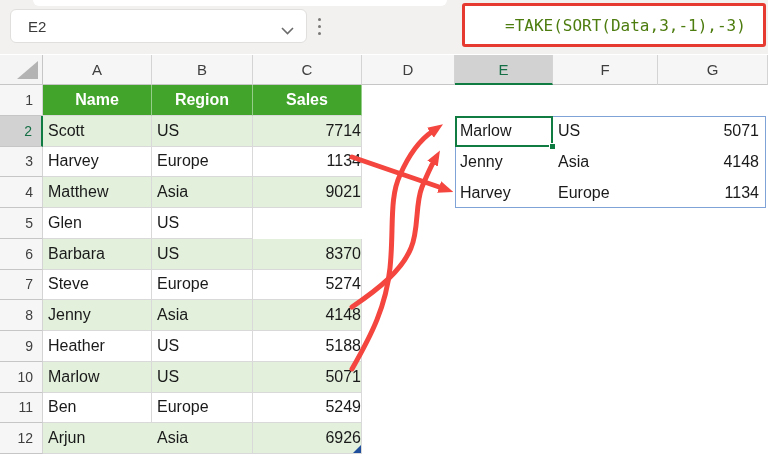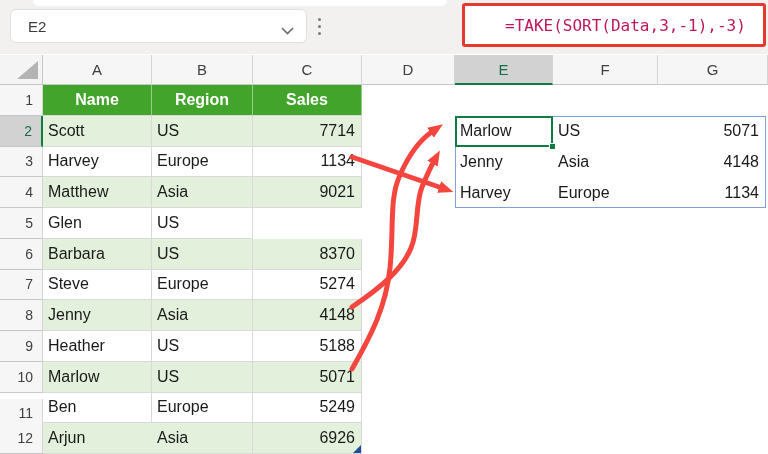--- a/index.html
+++ b/index.html
@@ -19,39 +19,39 @@
   .dots i{width:3px;height:3px;border-radius:50%;background:#7a7877;}
   .fxgroup{position:absolute;left:331px;top:9px;width:127px;height:34px;background:#fff;
        border:1px solid #e1dfdd;border-radius:6px;box-sizing:border-box;
        display:flex;align-items:center;justify-content:space-evenly;}
   .fxlabel{font-family:"DejaVu Serif",serif;font-style:italic;font-size:16px;color:#4a4a4a;}
   .fxlabel .sub{font-size:12px;}
   .formulabox{position:absolute;left:462px;top:3px;width:304px;height:44px;background:#fff;
        border:3px solid #e63a30;border-radius:3px;box-sizing:border-box;
        display:flex;align-items:center;}
   .formulabox .ftext{padding-left:40px;font-family:"DejaVu Sans Mono",monospace;
-       font-size:16px;color:#be185d;white-space:pre;}
+       font-size:16px;color:#4d7c0f;white-space:pre;}
 
   
   .hdrcell{position:absolute;background:#f6f6f6;box-sizing:border-box;color:#3f3f3f;
        display:flex;align-items:center;justify-content:center;font-size:15px;
        border-right:1px solid #d4d4d4;border-bottom:1px solid #c6c6c6;}
   .rowhdr{justify-content:flex-end;padding-right:9px;font-size:14px;}
   .hdr-selected{background:#d2d2d2;color:#156f46;}
   .corner{position:absolute;background:#f4f4f4;box-sizing:border-box;
        border-right:1px solid #c6c6c6;border-bottom:1px solid #c6c6c6;}
   .corner .tri{position:absolute;right:4px;top:6px;width:0;height:0;
        border-left:21px solid transparent;border-bottom:18px solid #b3b3b3;}
 
   
   .cell{position:absolute;box-sizing:border-box;display:flex;align-items:center;
        font-size:16px;color:#1a1a1a;overflow:hidden;background:#fff;
        border-right:1px solid #d9d9d9;border-bottom:1px solid #d9d9d9;}
   .cell.left{padding-left:5px;justify-content:flex-start;}
-  .cell.right{padding-right:6px;justify-content:flex-end;}
+  .cell.right{justify-content:flex-end;}
   .cell.green{background:#e2f0dc;}
   .cell.thead{background:#43a42c;color:#fff;font-weight:bold;justify-content:center;
        border-right:1px solid rgba(255,255,255,.45);border-bottom:1px solid #d9d9d9;}
   .cell.result{border:none;background:transparent;}
   .cell.result.right{padding-right:9px;}
 
   
   .spill{position:absolute;border:1.5px solid #7fa3d7;box-sizing:border-box;pointer-events:none;}
   .active-cell{position:absolute;border:2px solid #107c41;box-sizing:border-box;pointer-events:none;}
   .fill-handle{position:absolute;width:7px;height:7px;background:#107c41;border:1px solid #fff;
@@ -105,21 +105,21 @@
       <div class="hdrcell rowhdr" style="left: 0px; top: 85px; width: 43px; height: 30.75px;">1</div>
       <div class="hdrcell rowhdr hdr-selected" style="left: 0px; top: 115.75px; width: 43px; height: 30.75px; border-right: 2px solid rgb(16, 124, 65);">2</div>
       <div class="hdrcell rowhdr" style="left: 0px; top: 146.5px; width: 43px; height: 30.75px;">3</div>
       <div class="hdrcell rowhdr" style="left: 0px; top: 177.25px; width: 43px; height: 30.75px;">4</div>
       <div class="hdrcell rowhdr" style="left: 0px; top: 208px; width: 43px; height: 30.75px;">5</div>
       <div class="hdrcell rowhdr" style="left: 0px; top: 238.75px; width: 43px; height: 30.75px;">6</div>
       <div class="hdrcell rowhdr" style="left: 0px; top: 269.5px; width: 43px; height: 30.75px;">7</div>
       <div class="hdrcell rowhdr" style="left: 0px; top: 300.25px; width: 43px; height: 30.75px;">8</div>
       <div class="hdrcell rowhdr" style="left: 0px; top: 331px; width: 43px; height: 30.75px;">9</div>
       <div class="hdrcell rowhdr" style="left: 0px; top: 361.75px; width: 43px; height: 30.75px;">10</div>
-      <div class="hdrcell rowhdr" style="left: 0px; top: 392.5px; width: 43px; height: 30.75px; margin-top: 6px;">11</div>
+      <div class="hdrcell rowhdr" style="left: 0px; top: 392.5px; width: 43px; height: 30.75px;">11</div>
       <div class="hdrcell rowhdr" style="left: 0px; top: 423.25px; width: 43px; height: 30.75px;">12</div>
       <div class="cell thead" style="left: 43px; top: 85px; width: 109px; height: 30.75px;">Name</div>
       <div class="cell thead" style="left: 152px; top: 85px; width: 101px; height: 30.75px;">Region</div>
       <div class="cell thead" style="left: 253px; top: 85px; width: 109px; height: 30.75px;">Sales</div>
       <div class="cell left green" style="left: 43px; top: 115.75px; width: 109px; height: 30.75px;">Scott</div>
       <div class="cell left green" style="left: 152px; top: 115.75px; width: 101px; height: 30.75px;">US</div>
       <div class="cell right green" style="left: 253px; top: 115.75px; width: 109px; height: 30.75px;">7714</div>
       <div class="cell left" style="left: 43px; top: 146.5px; width: 109px; height: 30.75px;">Harvey</div>
       <div class="cell left" style="left: 152px; top: 146.5px; width: 101px; height: 30.75px;">Europe</div>
       <div class="cell right" style="left: 253px; top: 146.5px; width: 109px; height: 30.75px;">1134</div>

